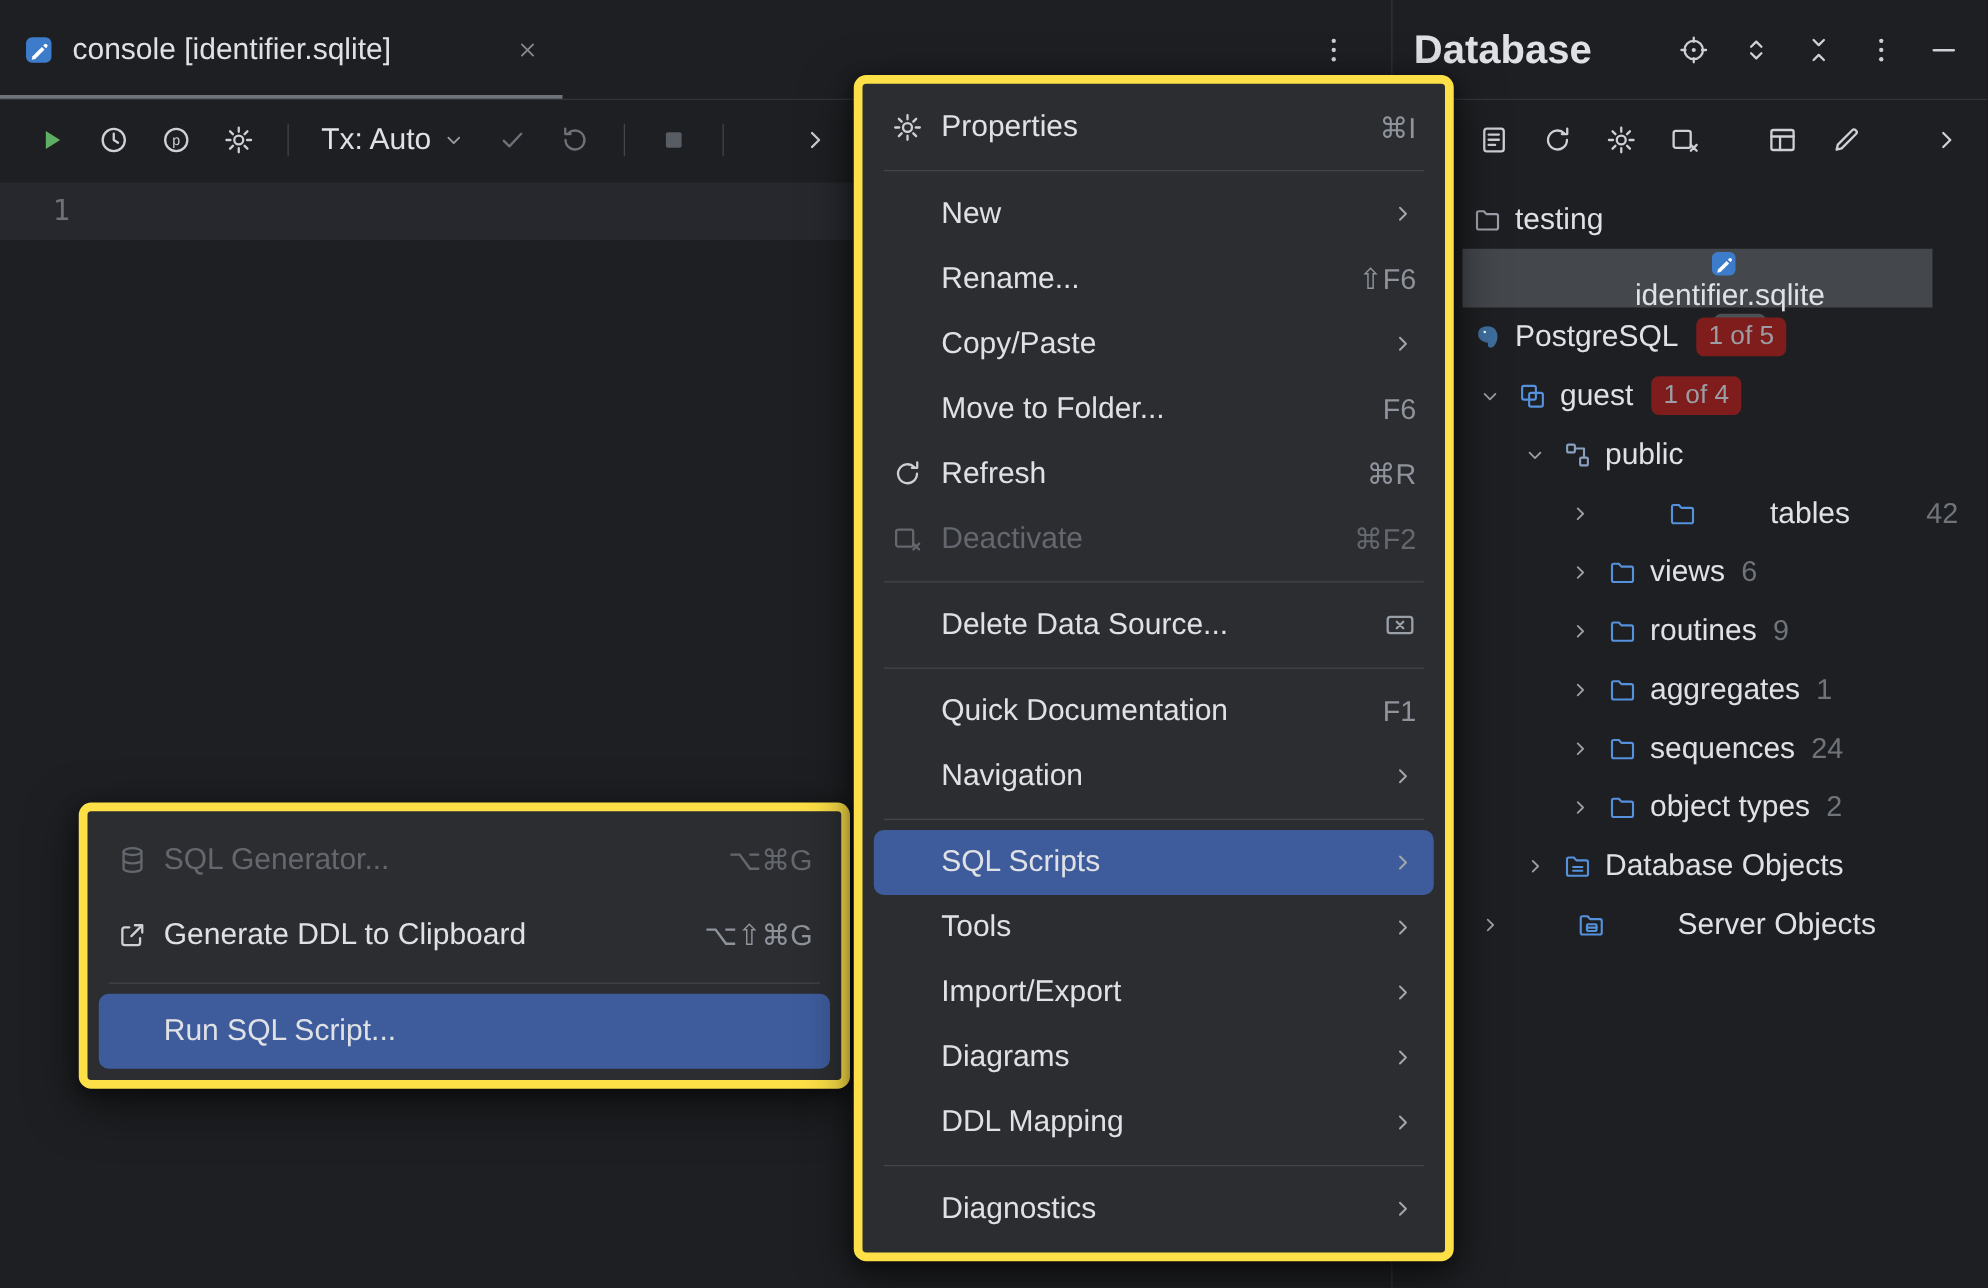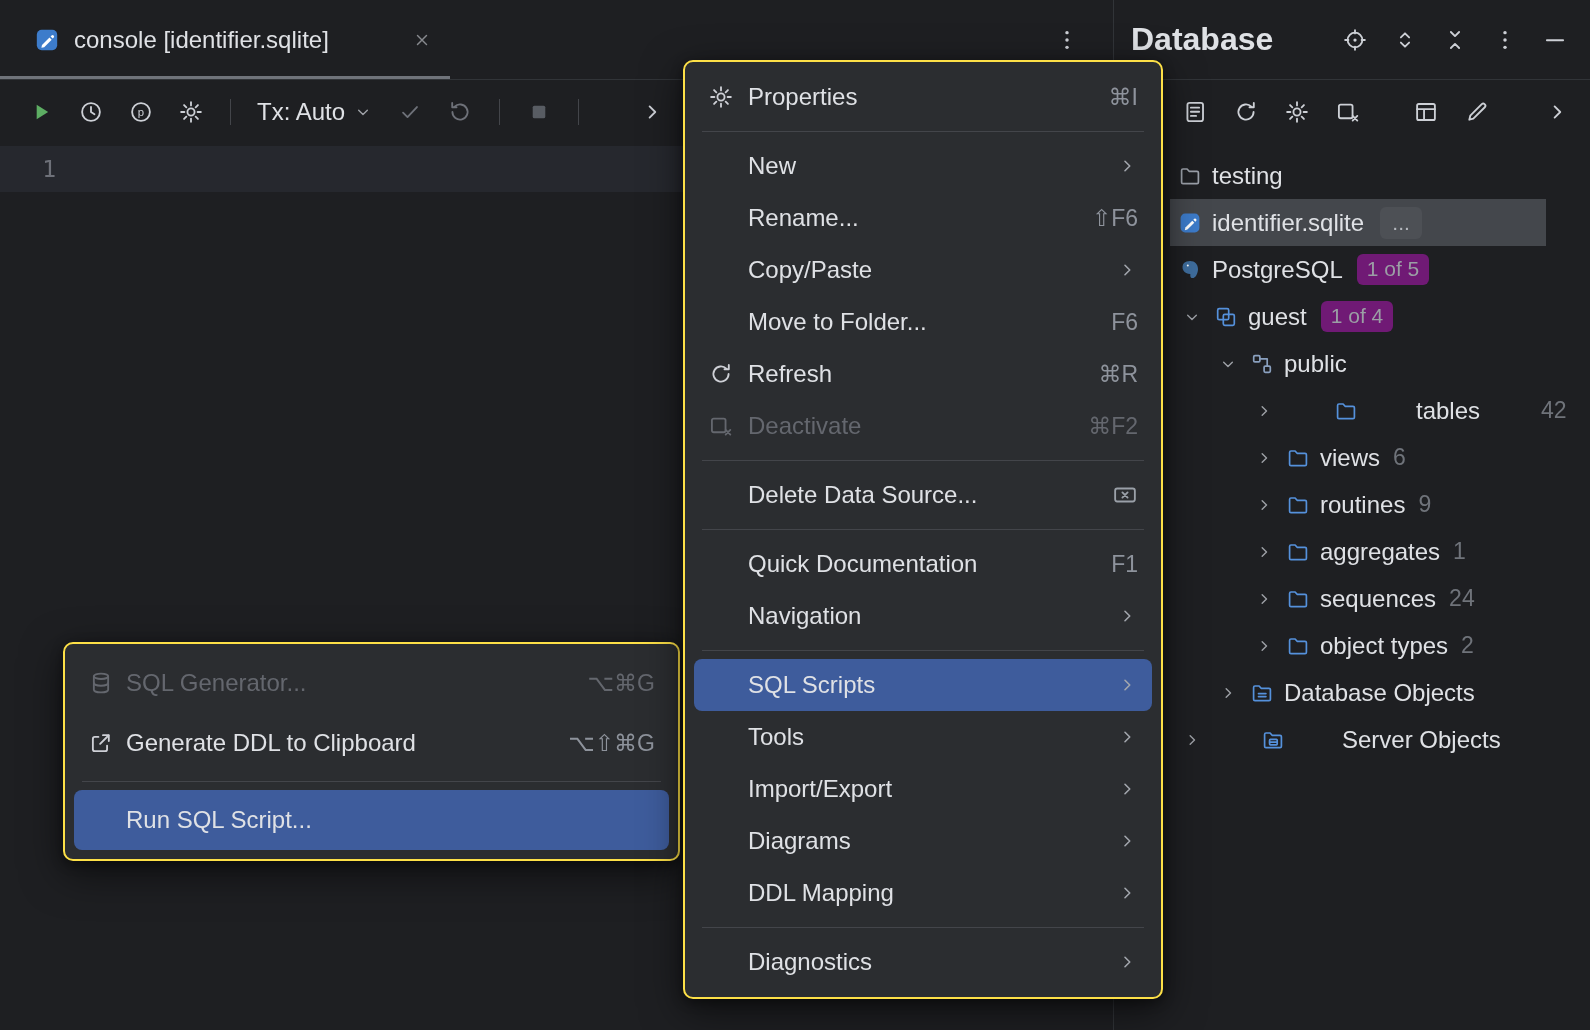--- a/index.html
+++ b/index.html
@@ -8,21 +8,21 @@
   #app {
     position:relative; width:1590px; height:1030px; overflow:hidden;
     background:#1e1f22; color:#dfe1e5;
     font-family:"Liberation Sans", sans-serif; font-size:24px;
   }
   .icon { display:inline-flex; align-items:center; justify-content:center; flex:0 0 auto; }
 
   
   .editor-region { position:absolute; left:0; top:0; width:1113px; height:1030px; }
   .tabbar { position:relative; height:80px; border-bottom:1px solid #313438; }
-  .tab { position:relative; display:flex; align-items:center; gap:14px; height:100%; width:450px; padding:0 18px 0 34px;justify-content:space-between; }
+  .tab { position:relative; display:flex; align-items:center; gap:14px; height:100%; width:450px; padding:0 18px 0 18px;justify-content:space-between; }
   .tab::after { content:''; position:absolute; left:0; right:0; bottom:0; height:3px; background:#6f737a; }
   .tab-title { white-space:nowrap; }
   .tab-close { margin-left:auto; color:#87898e; display:flex; }
   .tab-more { position:absolute; right:26px; top:20px; width:40px; height:40px; display:flex; align-items:center; justify-content:center; color:#cdd0d6; }
 
   .etoolbar, .db-toolbar { height:64px; display:flex; align-items:center; }
   .etoolbar { padding-left:20px; gap:8px; }
   .tbtn { width:42px; height:40px; border-radius:6px; display:inline-flex; align-items:center; justify-content:center; color:#cdd0d6; padding:0; }
   .tbtn.dropdown { width:auto; padding:0 8px; color:#dfe1e5; gap:8px; display:inline-flex; }
   .tb-label { white-space:nowrap; }
@@ -50,25 +50,25 @@
   .db-toolbar .tbtn { width:38px; }
 
   .db-tree { margin-top:8px; }
   .tree-row { position:relative; height:47px; display:flex; align-items:center; }
   .tree-row > * { position:relative; z-index:1; }
   .tree-row.selected::before { content:''; position:absolute; left:56px; right:44px; top:0; bottom:0; background:#44474c; z-index:0; }
   .tree-chevron { width:36px; color:#9da0a6; justify-content:flex-start; padding-left:4px; }
   .tree-icon { margin-right:10px; }
   .tree-label { white-space:nowrap; }
   .tree-count { margin-left:13px; color:#6f737a; font-size:23px; }
-  .tree-pill { margin-left:14px; background:#701a75; color:#9b9ea5; font-size:21px; padding:3px 10px 4px; border-radius:6px; white-space:nowrap; }
+  .tree-pill { margin-left:14px; background:#7f1d1d; color:#9b9ea5; font-size:21px; padding:3px 10px 4px; border-radius:6px; white-space:nowrap; }
   .tree-more { margin-left:16px; background:#4d5055; color:#b6b9bf; font-size:21px; width:42px; height:32px; display:inline-flex; align-items:center; justify-content:center; border-radius:6px; }
 
   
-  .menu { position:absolute; background:#2b2d30; border:2px solid #fde047; border-radius:10px; padding:9px 0;
+  .menu { position:absolute; background:#2b2d30; border:7px solid #fde047; border-radius:10px; padding:9px 0;
     box-shadow:0 12px 40px rgba(0,0,0,.55), 0 3px 12px rgba(0,0,0,.4); }
   #context-menu { left:683px; top:60px; width:480px; z-index:60; }
   #sql-scripts-submenu { left:63px; top:642px; width:617px; z-index:50; }
   .menu-item { height:52px; display:flex; align-items:center; margin:0 9px; padding:0 14px; border-radius:8px; }
   .menu-item.sub { height:60px; }
   .menu-item.selected { background:#3e5c9c; }
   .menu-item.disabled, .menu-item.disabled .mi-icon, .menu-item.disabled .mi-shortcut { color:#64676e; }
   .mi-icon { width:40px; display:flex; color:#ced0d6; }
   .menu-item.sub .mi-icon { width:38px; }
   .mi-label { flex:1; white-space:nowrap; }
@@ -346,21 +346,21 @@
         <div class="tree-row" style="padding-left: 64px;">
           <span class="icon tree-icon" style="color: rgb(157, 162, 171);">
             <svg width="24" height="24" viewBox="0 0 24 24">
               <g fill="none" stroke="currentColor" stroke-width="1.7" stroke-linecap="round" stroke-linejoin="round">
                 <path d="M3.6 18.2V6.4c0-.8.6-1.4 1.4-1.4h4.1l2 2.3h7.9c.8 0 1.4.6 1.4 1.4v9.5c0 .8-.6 1.4-1.4 1.4H5c-.8 0-1.4-.6-1.4-1.4z"></path>
               </g>
             </svg>
           </span>
           <span class="tree-label">testing</span>
         </div>
-        <div class="tree-row selected" style="padding-left: 64px;">
+        <div class="tree-row selected" style="padding-left: 64px; flex-direction: column;">
           <span class="icon tree-icon">
             <svg width="24" height="24" viewBox="0 0 24 24">
               <g fill="none" stroke="currentColor" stroke-width="1.7" stroke-linecap="round" stroke-linejoin="round">
                 <rect x="2.6" y="2.6" width="18.8" height="18.8" rx="4.5" fill="#3d7ccb" stroke="none"></rect>
                 <path d="M7.4 16.6 14.3 9.7l2 2-6.9 6.9-2.6.6z" fill="#ffffff" stroke="none"></path>
                 <path d="m15.3 8.7.9-.9a1.42 1.42 0 0 1 2 2l-.9.9z" fill="#ffffff" stroke="none"></path>
               </g>
             </svg>
           </span>
           <span class="tree-label">identifier.sqlite</span>

